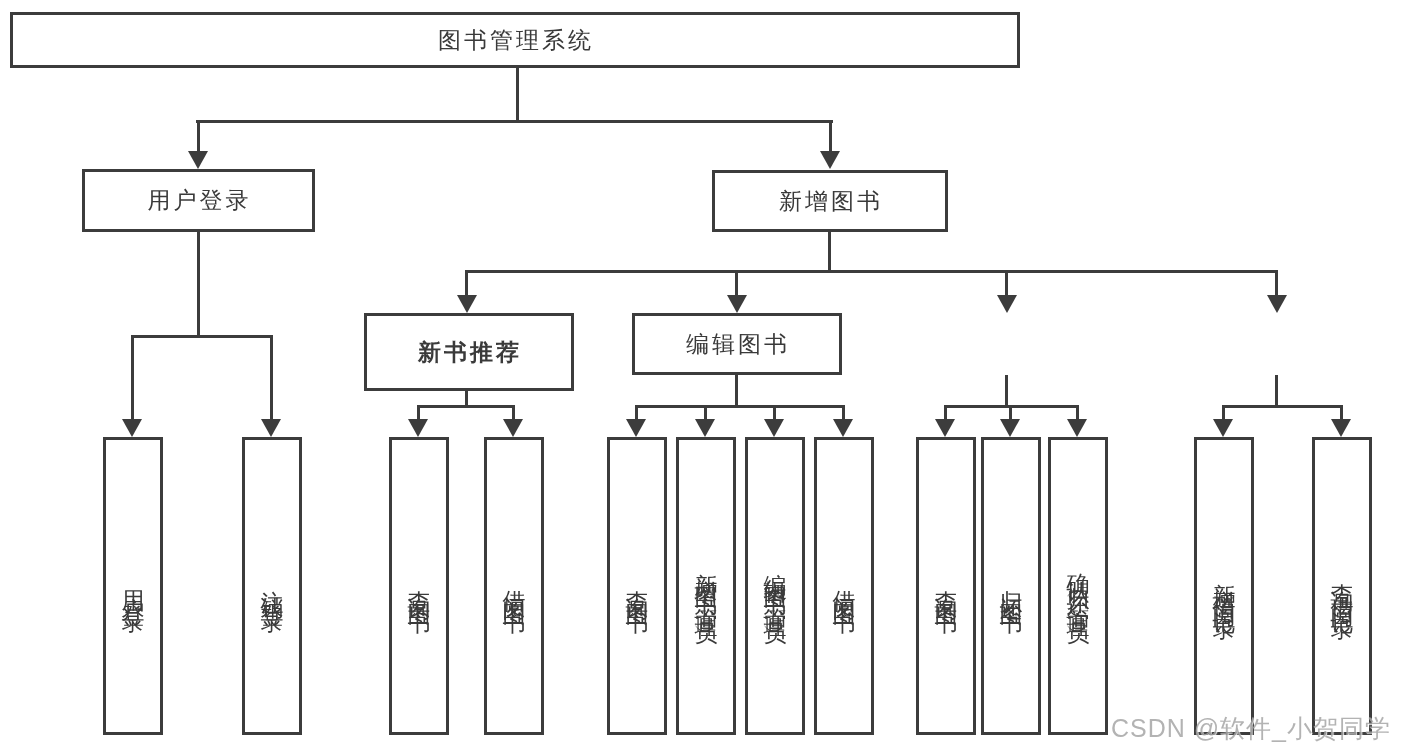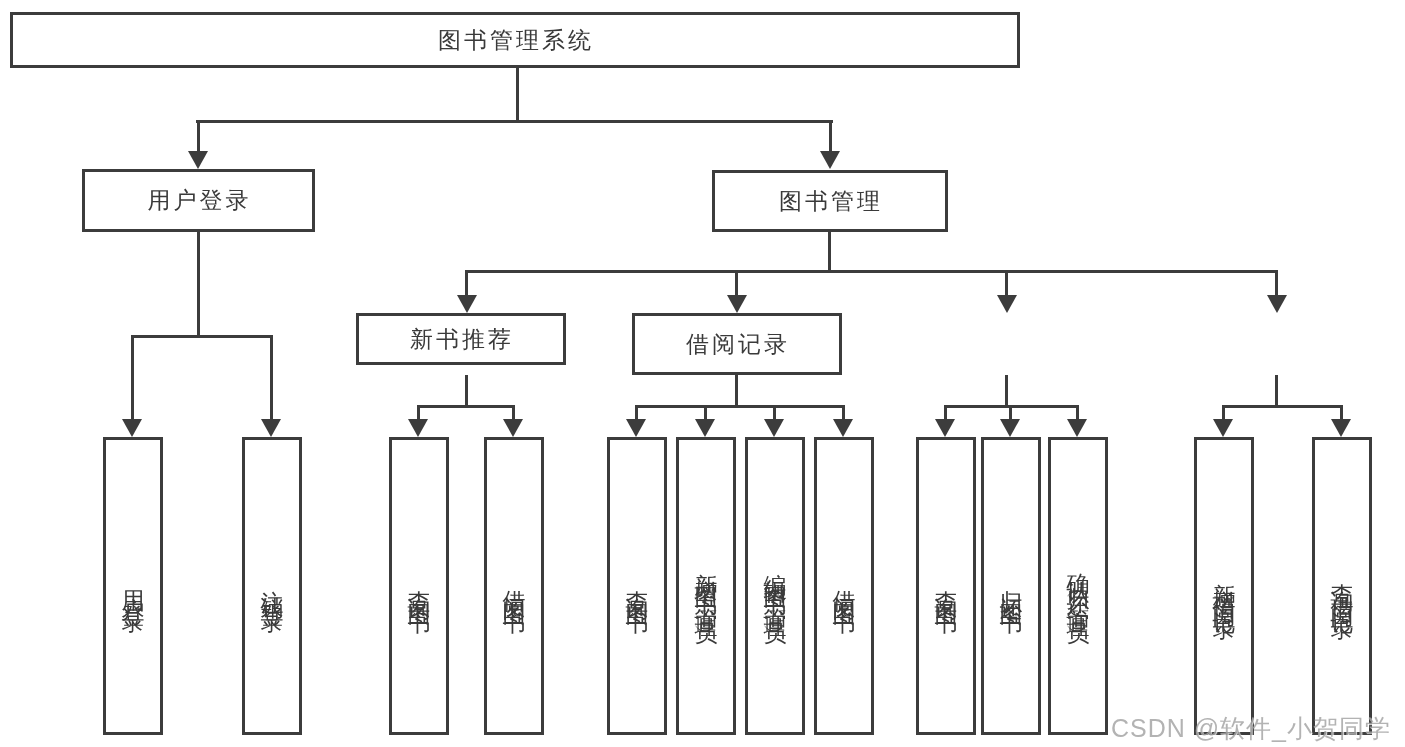--- a/index.html
+++ b/index.html
@@ -132,28 +132,28 @@
   <div class="arrow" style="left:1331px; top:419px;"></div>
 
   <div class="hbox" style="left:10px; top:12px; width:1010px; height:56px;">
     <span>图书管理系统</span>
   </div>
 
   <div class="hbox" style="left:82px; top:169px; width:233px; height:63px;">
     <span>用户登录</span>
   </div>
   <div class="hbox" style="left:712px; top:170px; width:236px; height:62px;">
-    <span>图书管理</span>
-  </div>
-
-  <div class="hbox" style="left:356px; top:313px; width:210px; height:52px;">
+    <span>新增图书</span>
+  </div>
+
+  <div class="hbox" style="left:364px; top:313px; width:210px; height:78px;font-weight:bold;">
     <span>新书推荐</span>
   </div>
   <div class="hbox" style="left:632px; top:313px; width:210px; height:62px;">
-    <span>借阅记录</span>
+    <span>编辑图书</span>
   </div>
 
   <div class="vbox" style="left:103px;">
     <span class="vtext">用户登录</span>
   </div>
   <div class="vbox" style="left:242px;">
     <span class="vtext">注销登录</span>
   </div>
 
   <div class="vbox" style="left:389px;">

